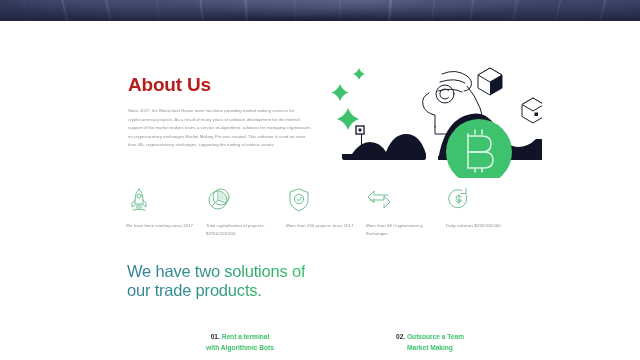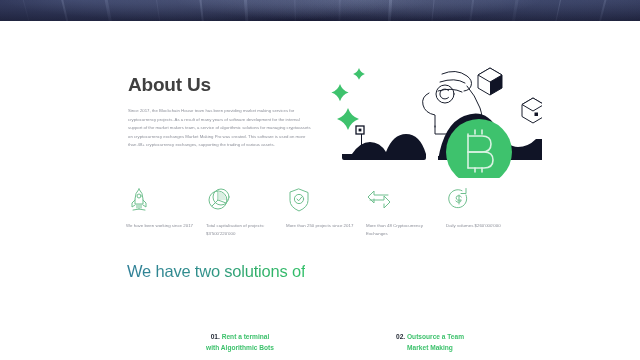--- a/index.html
+++ b/index.html
@@ -26,21 +26,21 @@
   .hero-strip .ray{
     position:absolute;top:-14px;width:2px;height:46px;
     background:linear-gradient(180deg, rgba(200,212,245,.55), rgba(200,212,245,0));
     transform-origin:50% 0;
     filter:blur(.6px);
   }
 
   
   .about-title{
     position:absolute;left:128px;top:74px;
-    font-size:19px;font-weight:bold;color:#404040;letter-spacing:-.2px;
+    font-size:19px;font-weight:bold;color:#b91c1c;letter-spacing:-.2px;
   }
   .about-copy{
     position:absolute;left:128px;top:107px;width:184px;
     font-size:4.3px;line-height:8.6px;color:#8c8f99;
     text-align:left;
   }
 
   
   .illo{position:absolute;left:312px;top:60px;width:230px;height:118px;}
   .illo svg{display:block;}
@@ -211,20 +211,21 @@
           <path d="M13 9 l0 9"></path>
           <path d="M15.4 11 q-1 -1.3 -2.8 -1.3 q-2.4 0 -2.4 2 q0 3.4 5 2.2 q0 2.4 -2.6 2.4 q-1.8 0 -2.8 -1.3"></path>
         </svg>
       </div>
       <div class="stat-label">Daily volumes $260'000'000</div>
     </div>
   </div>
 
   <div class="solutions-head">
     <div>We have two solutions of</div>
+    <div>our trade products.</div>
   </div>
 
   <div class="sol sol-1">
     <div>
       <span class="num">01.</span>
       <span class="txt">Rent a terminal</span>
     </div>
     <div class="txt">with Algorithmic Bots</div>
   </div>
 

